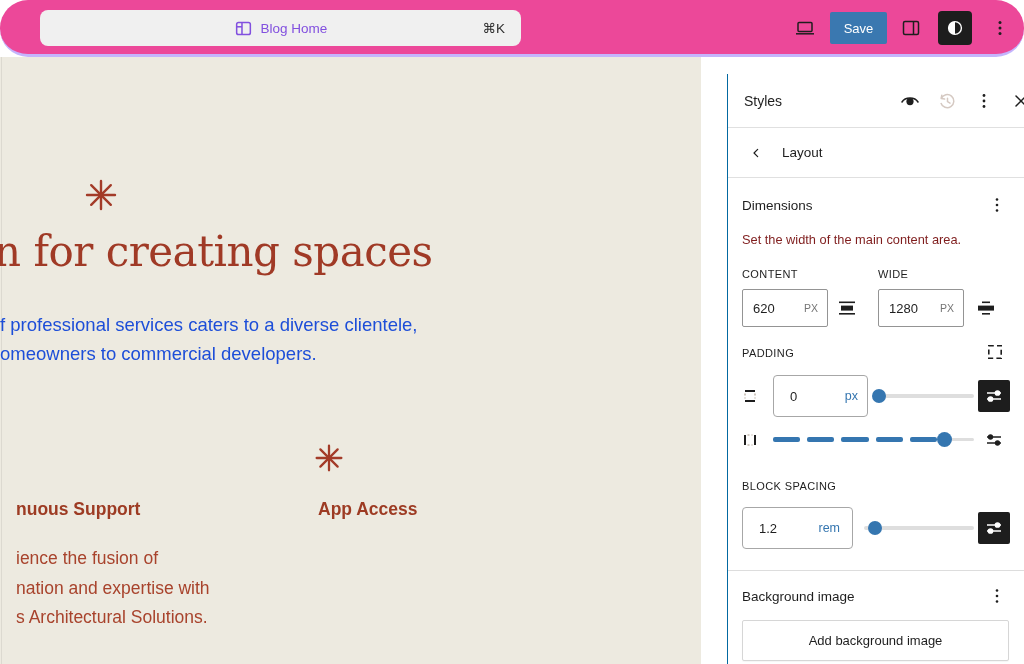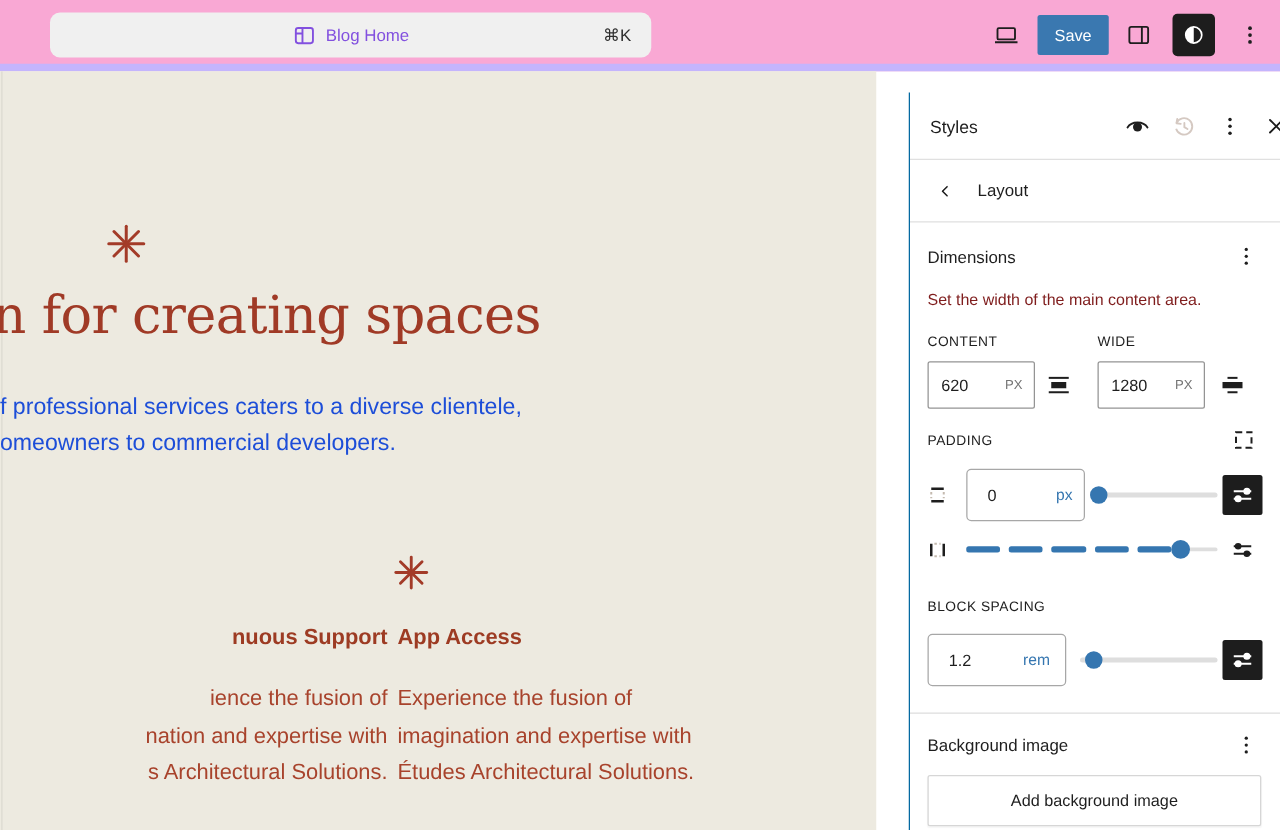--- a/index.html
+++ b/index.html
@@ -2,36 +2,36 @@
 <html><head>
 <meta charset="utf-8">
 <style>
   * { margin:0; padding:0; box-sizing:border-box; }
   html,body { background:#fff; }
   #screen {
     position:relative; width:1024px; height:664px; overflow:hidden;
     font-family:"Liberation Sans", sans-serif; color:#1e1e1e; background:#ffffff;
   }
   
-  .topbar { position:absolute; left:0; top:0; width:1024px; height:57px; background:#f9a8d4; border-bottom:6px solid #c4b5fd; }
+  .topbar { position:absolute; left:0; top:0; width:1024px; height:57px; background:#ec4899; border-bottom:3px solid #c4b5fd;border-radius:28px; }
   .cmdbar { position:absolute; left:40px; top:10px; width:481px; height:36px; background:#f0f0f0; border-radius:8px; }
   .cmd-center { position:absolute; left:0; right:0; top:0; bottom:0; display:flex; align-items:center; justify-content:center; gap:8px; }
   .cmd-label { color:#8250df; font-size:13.5px; font-weight:500; }
   .cmd-shortcut { position:absolute; right:16px; top:0; bottom:0; display:flex; align-items:center; font-size:13.5px; color:#2f2f2f; }
   .tb-iconbtn { position:absolute; width:24px; height:24px; top:16px; display:flex; align-items:center; justify-content:center; background:none; border:none; cursor:pointer; }
   .save-btn { position:absolute; left:830px; top:12px; width:57px; height:32px; background:#3a78b0; color:#fff; border:none; border-radius:2px; font-size:13px; font-family:inherit; cursor:pointer; }
   .styles-btn { position:absolute; left:938px; top:11px; width:34px; height:34px; background:#1d1d1d; border:none; border-radius:4px; display:flex; align-items:center; justify-content:center; cursor:pointer; }
   
   .canvas { position:absolute; left:0; top:57px; width:701px; height:607px; background:#edeae0; overflow:hidden; }
   .canvas-edge { position:absolute; left:1px; top:0; bottom:0; width:1px; background:rgba(0,0,0,0.07); }
   .decor-ast { position:absolute; }
   .hero-h1 { position:absolute; left:-6px; top:170px; font-family:"DejaVu Serif", serif; font-weight:400; font-size:42px; color:#a03a26; white-space:nowrap; letter-spacing:-0.5px; }
   .hero-p { position:absolute; left:0; top:253px; font-size:18.5px; line-height:29px; color:#1d4ed8; white-space:nowrap; }
   .col { position:absolute; top:442px; width:310px; color:#9d3b23; }
-  .col-left { left:0;text-align:right; }
+  .col-left { left:16px; }
   .col-right { left:318px; }
   .col h3 { font-size:17.5px; font-weight:700; color:#9d3b23; white-space:nowrap; }
   .col p { margin-top:24px; font-size:17.5px; line-height:29.5px; color:#a8432c; white-space:nowrap; }
   
   .sidebar { position:absolute; left:727px; top:74px; width:322px; height:607px; background:#fff; border-left:1px solid #0369a1; }
   .sb-header { position:absolute; left:0; top:0; width:100%; height:54px; display:flex; align-items:center; padding:0 16px; gap:13px; border-bottom:1px solid #e0e0e0; }
   .sb-title { flex:1; font-size:14px; font-weight:500; }
   .sb-icnbtn { width:24px; height:24px; display:flex; align-items:center; justify-content:center; background:none; border:none; cursor:pointer; flex:none; }
   .sb-nav { position:absolute; left:0; top:54px; width:100%; height:50px; display:flex; align-items:center; padding-left:20px; gap:18px; border-bottom:1px solid #e0e0e0; }
   .sb-nav-label { font-size:13.5px; font-weight:500; }
@@ -146,25 +146,20 @@
       <h3>nuous Support</h3>
       <p>
         <span style="display:block">ience the fusion of</span>
         <span style="display:block">nation and expertise with</span>
         <span style="display:block">s Architectural Solutions.</span>
       </p>
     </div>
 
     <div class="col col-right">
       <h3>App Access</h3>
-      <p>
-        <span style="display:block">Experience the fusion of</span>
-        <span style="display:block">imagination and expertise with</span>
-        <span style="display:block">Études Architectural Solutions.</span>
-      </p>
     </div>
   </div>
 
   <div class="sidebar">
 
     <div class="sb-header">
       <span class="sb-title">Styles</span>
       <button class="sb-icnbtn">
         <span>
           <svg width="24" height="24" viewBox="0 0 24 24">

